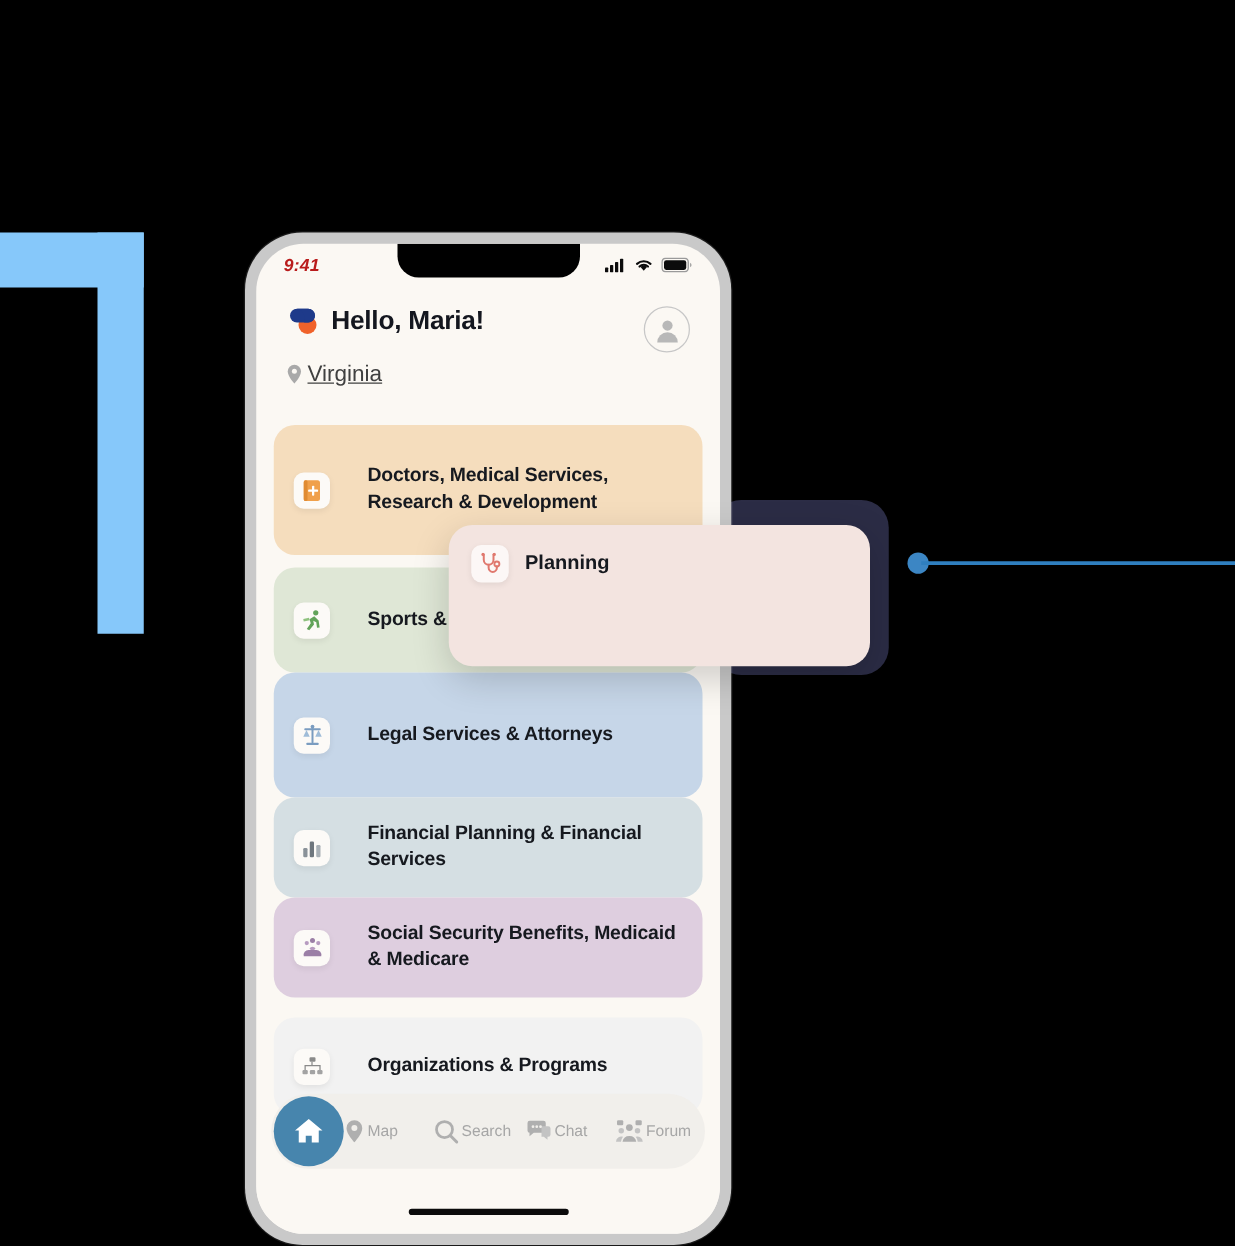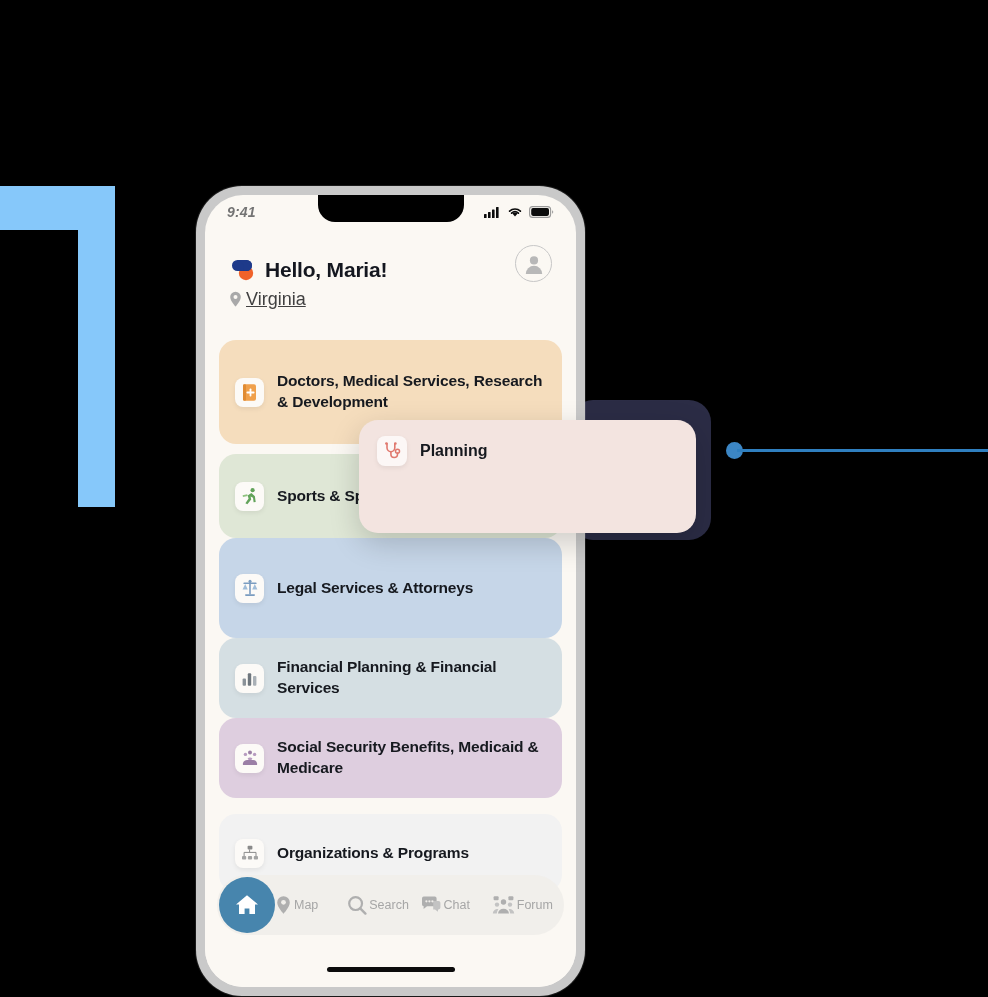--- a/index.html
+++ b/index.html
@@ -54,41 +54,41 @@
     width: 146px; height: 27px;
     background: #000; border-radius: 0 0 17px 17px; z-index: 30;
   }
 
   
   #statusbar {
     position: absolute; top: 0; left: 0; right: 0; height: 34px;
     display: flex; align-items: center; justify-content: space-between;
     padding: 0 22px; z-index: 20;
   }
-  #clock { font-size: 14px; font-weight: 600; color: #737373; font-style: italic;
+  #clock { font-size: 14px; font-weight: 600; color: #b91c1c; font-style: italic;
            letter-spacing: .2px; }
   #status-icons { display: flex; align-items: center; gap: 6px; }
 
   
   #header { position: absolute; top: 50px; left: 0; right: 0; padding: 0 24px; z-index: 10; }
-  #greeting-row { display: flex; align-items: flex-end; justify-content: space-between; }
+  #greeting-row { display: flex; align-items: flex-start; justify-content: space-between; }
   #greeting-left { display: flex; align-items: center; gap: 10px; }
   #greeting-text { font-size: 21px; font-weight: 700; color: #14171F; letter-spacing: -.2px; }
   #avatar { width: 37px; height: 37px; border-radius: 50%; border: 1.5px solid #C7C7C7;
             display: flex; align-items: center; justify-content: center; }
   #location-row { display: flex; align-items: center; gap: 4px; margin-top: 7px; }
   #location-text { font-size: 18px; color: #404040; text-decoration: underline; }
 
   
   #cards { position: absolute; top: 145px; left: 0; right: 0; bottom: 0; padding: 0 14px; }
   .card {
     position: relative;
     border-radius: 17px;
     padding: 16px 16px;
-    display: flex; align-items: center; gap: 13px;
+    display: flex; align-items: center; gap: 30px;
     min-height: 78px;
   }
   .card-title { font-size: 15.5px; font-weight: 600; color: #16191F; line-height: 1.33;
                 letter-spacing: -.15px; }
   .card-icon {
     flex: 0 0 auto; width: 29px; height: 29px; border-radius: 8px;
     background: #FCFAF7; display: flex; align-items: center; justify-content: center;
     box-shadow: 0 2px 5px rgba(0,0,0,.07);
   }
   

